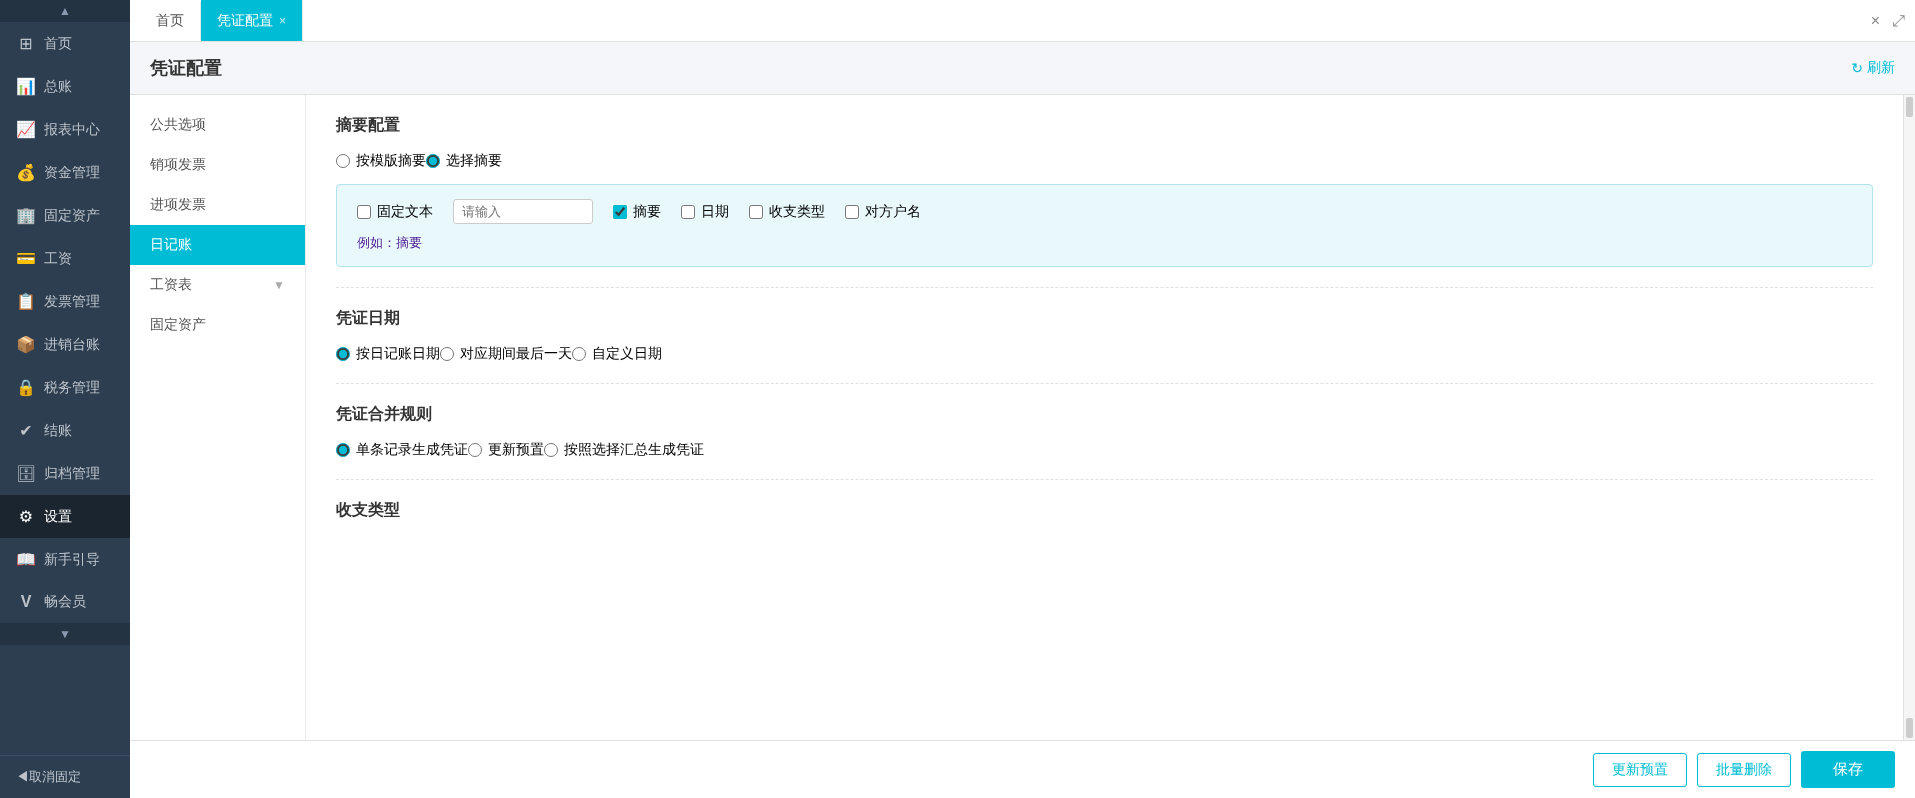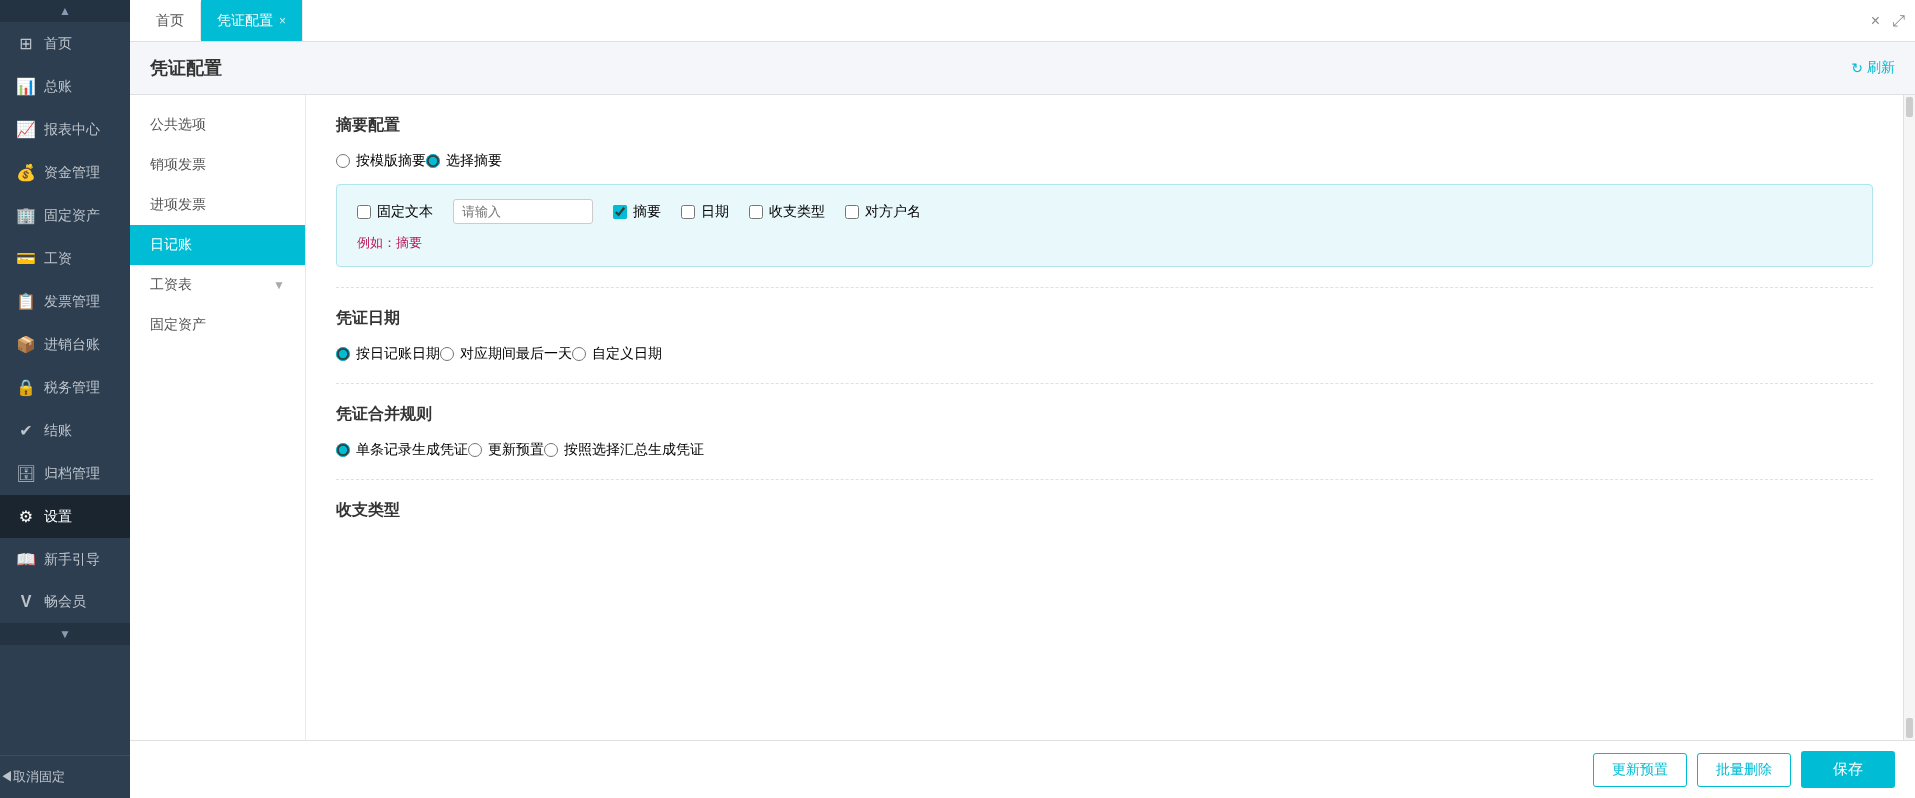--- a/index.html
+++ b/index.html
@@ -21,21 +21,21 @@
       padding: 12px 16px;
       cursor: pointer;
       gap: 8px;
       font-size: 14px;
       color: #bdc3cb;
     }
     .sidebar-item.active { background: #1a252f; color: #fff; }
     .sidebar-icon { font-size: 16px; width: 20px; text-align: center; }
     .sidebar-footer {
       margin-top: auto;
-      padding: 12px 0;
+      padding: 12px 16px;
       border-top: 1px solid #3a4d62;
       color: #bdc3cb;
       font-size: 13px;
       cursor: pointer;
       display: flex;
       align-items: center;
       gap: 6px;
     }
     .sidebar-scroll-up, .sidebar-scroll-down {
       background: #243342;
@@ -179,21 +179,21 @@
       flex-wrap: wrap;
     }
     .text-input {
       border: 1px solid #ccc;
       border-radius: 3px;
       padding: 4px 8px;
       font-size: 13px;
       width: 140px;
       outline: none;
     }
-    .example-text { margin-top: 10px; color: #be185d; font-size: 13px; }
+    .example-text { margin-top: 10px; color: #4c1d95; font-size: 13px; }
 
     
     .bottom-bar {
       background: #fff;
       border-top: 1px solid #e0e0e0;
       padding: 10px 20px;
       display: flex;
       align-items: center;
       justify-content: flex-end;
       gap: 10px;

